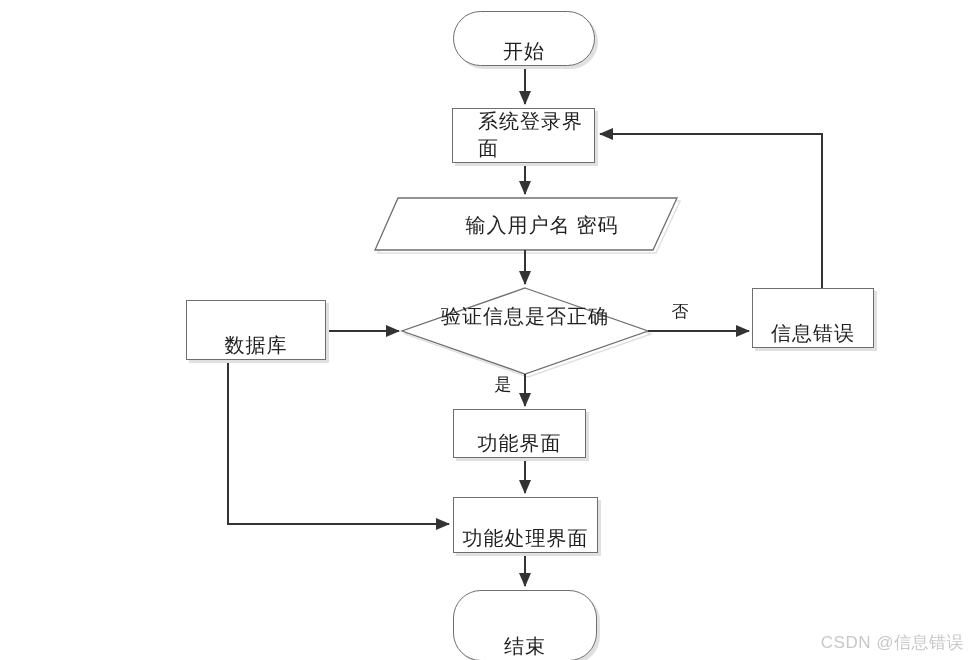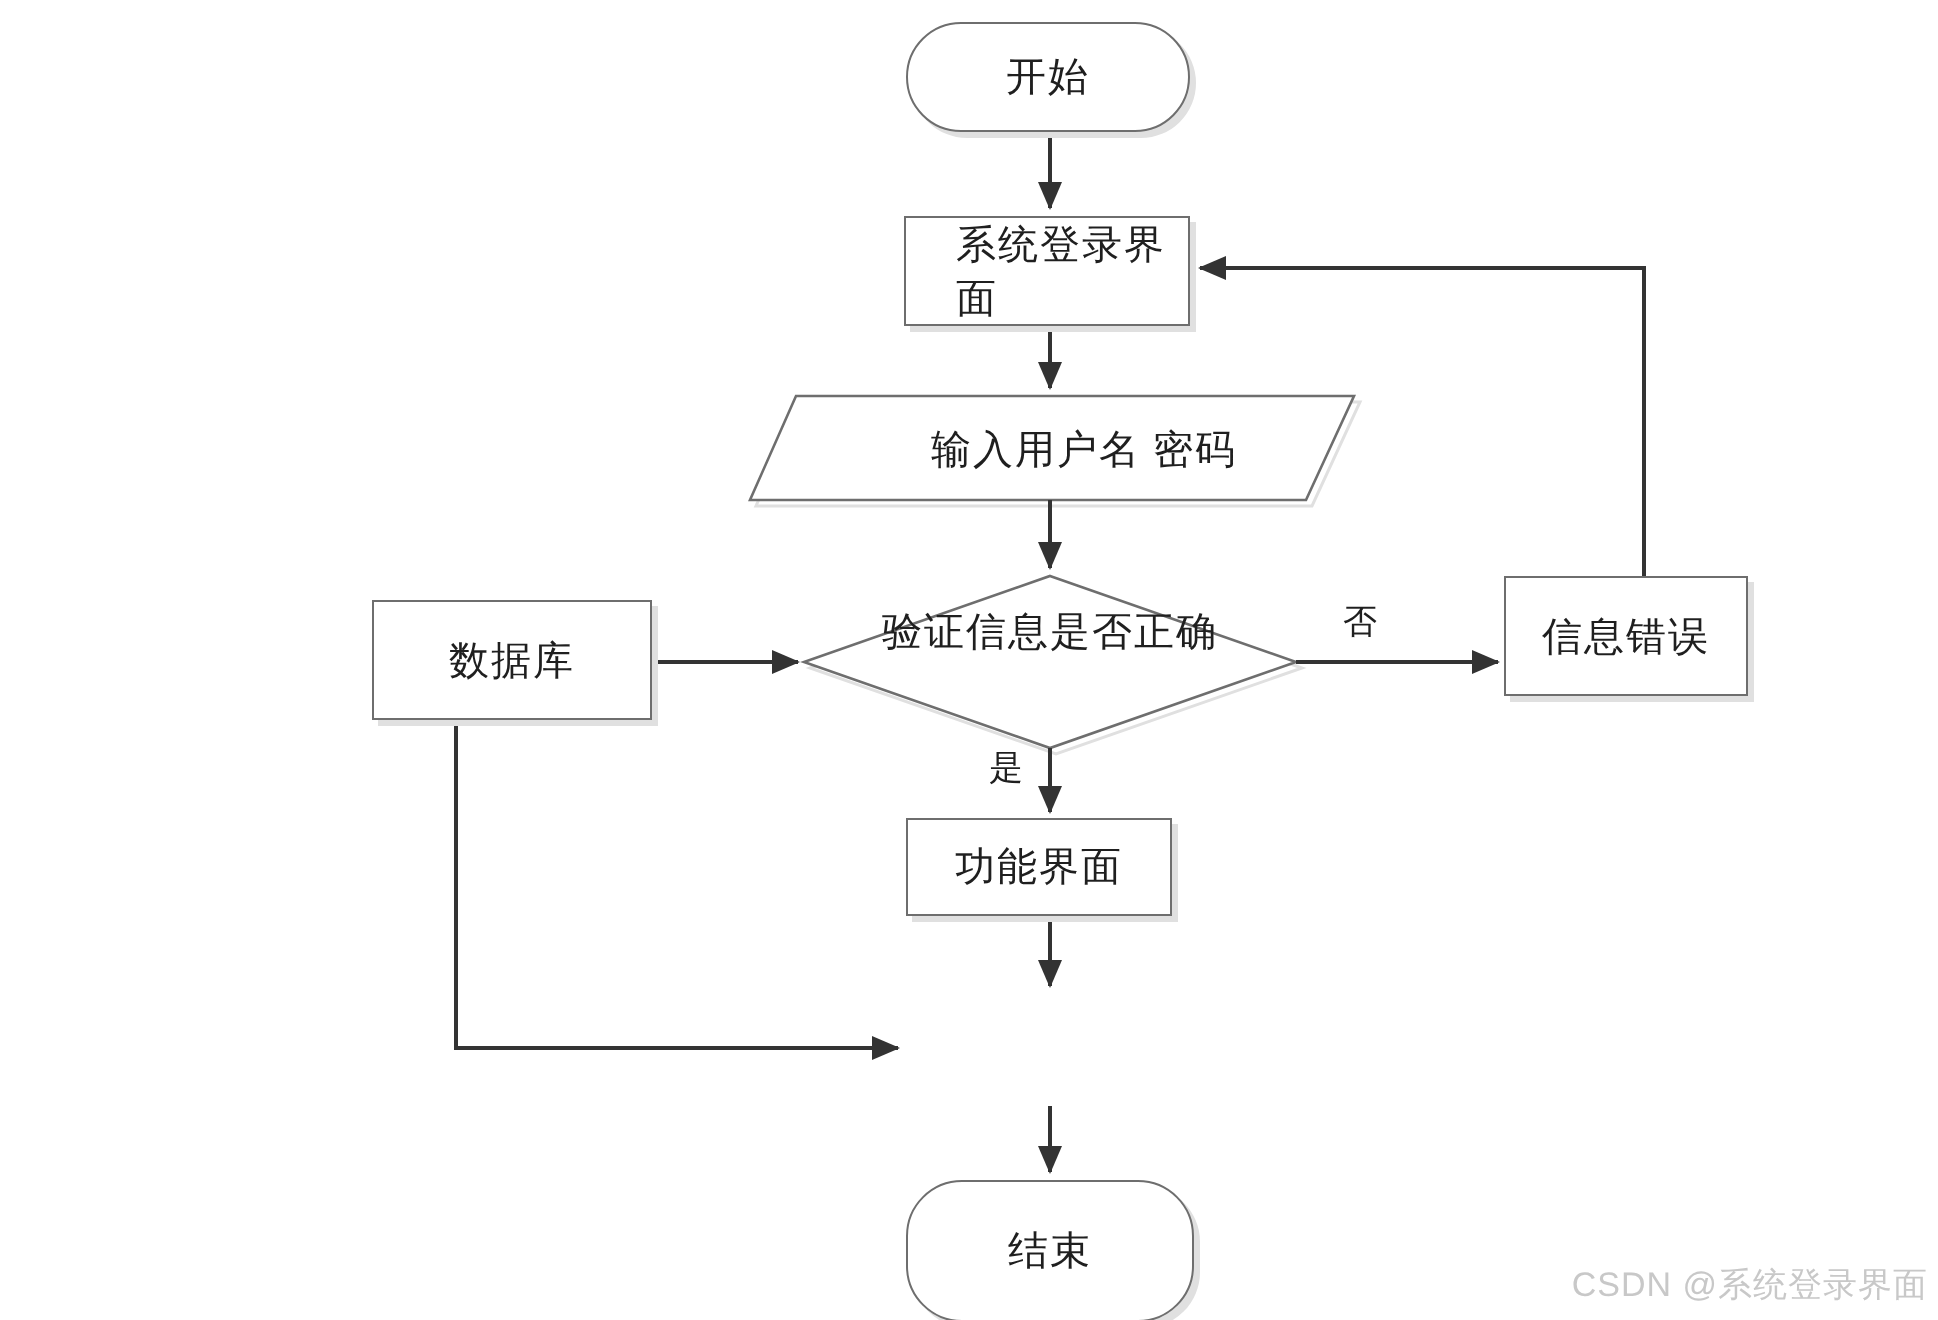--- a/index.html
+++ b/index.html
@@ -38,21 +38,21 @@
     fill:#ffffff;
     stroke:var(--shadow);
     stroke-width:1.5;
   }
   .node{
     position:absolute;
     background:#ffffff;
     border:1.3px solid var(--border);
     box-shadow:3px 3px 0 var(--shadow);
     display:flex;
-    align-items:center;
+    align-items:flex-end;
     justify-content:center;
     font-size:20px;
     color:var(--text);
     letter-spacing:1px;
     box-sizing:border-box;
     z-index:2;
   }
   .terminator{border-radius:28px;}
   .float-label{
     position:absolute;
@@ -129,22 +129,25 @@
   </div>
 
   <div class="node" style="left:752px;top:288px;width:122px;height:60px;">
     <span>信息错误</span>
   </div>
 
   <div class="node" style="left:453px;top:409px;width:133px;height:49px;">
     <span>功能界面</span>
   </div>
 
+  <div class="node" style="left:453px;top:497px;width:145px;height:56px;">
+    <span>功能处理界面</span>
+  </div>
 
   <div class="node terminator" style="left:453px;top:590px;width:144px;height:71px;">
     <span>结束</span>
   </div>
 
   <div class="edge-label" style="left:503px;top:384px;">是</div>
   <div class="edge-label" style="left:680px;top:311px;">否</div>
 
-  <div class="watermark">CSDN @系统登录界面</div>
+  <div class="watermark">CSDN @信息错误</div>
 </div>
 
 </body></html>

